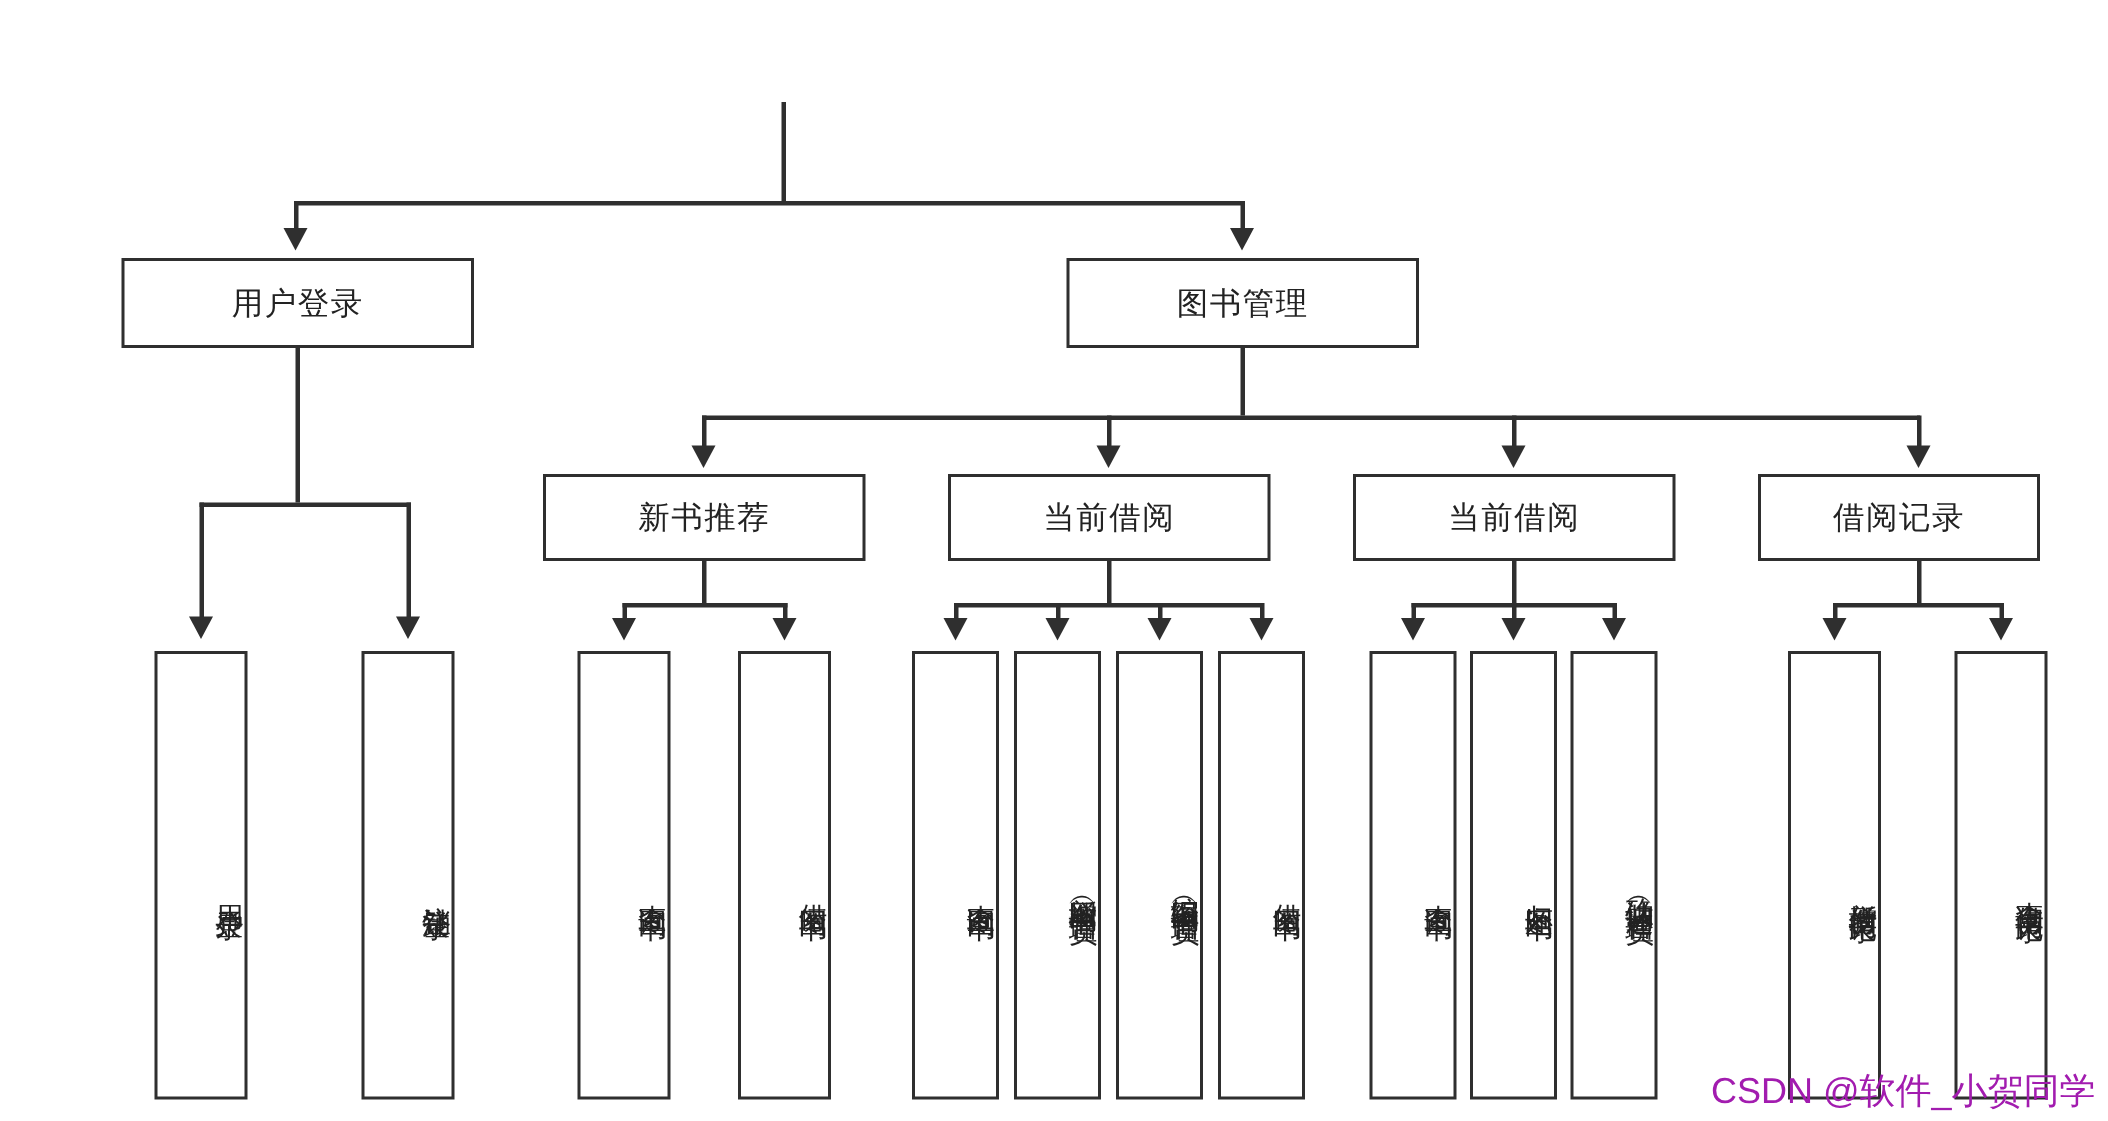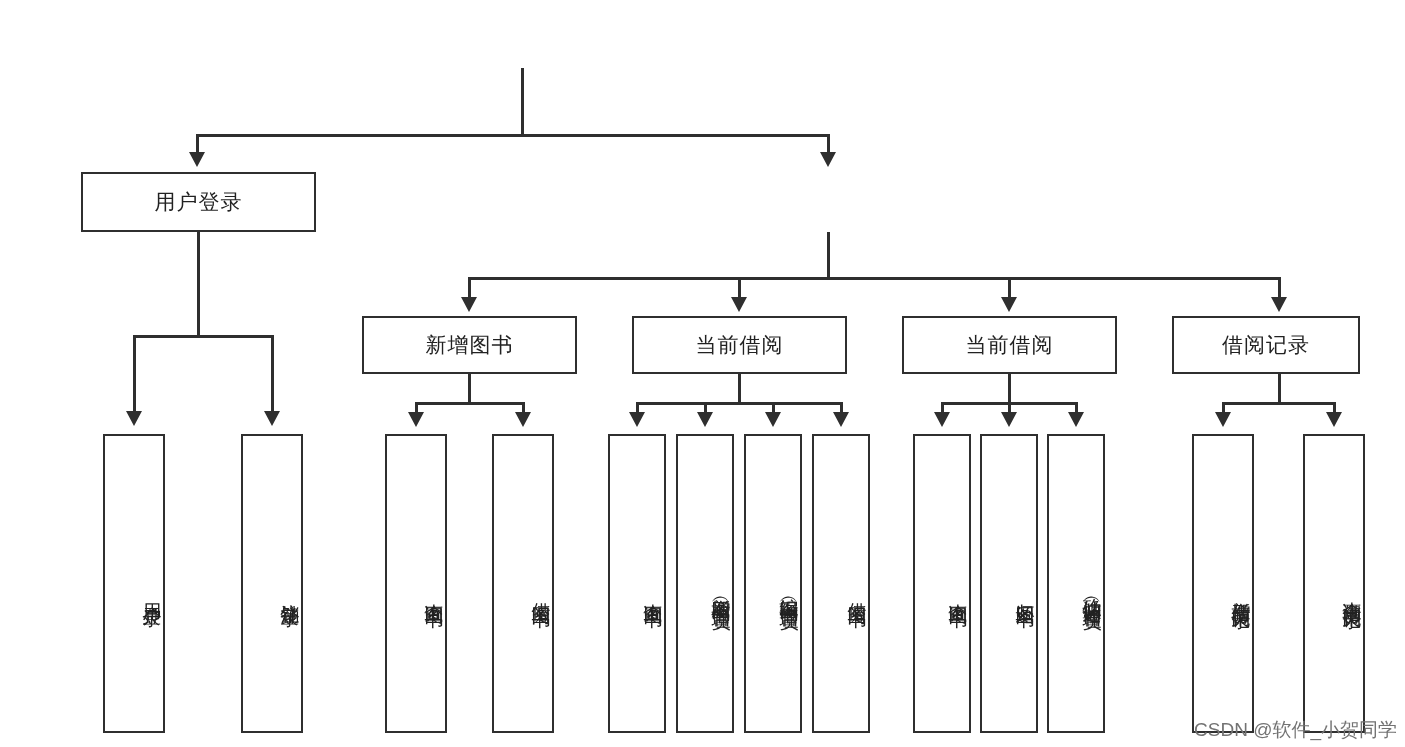--- a/index.html
+++ b/index.html
@@ -59,22 +59,22 @@
     width:0;height:0;
     border-left:8px solid transparent;
     border-right:8px solid transparent;
     border-top:15px solid #2f2f2f;
   }
   
   #watermark{
     position:absolute;
     right:8px;
     bottom:4px;
-    font-size:19px;
-    color:#737373;
+    font-size:24px;
+    color:#a21caf;
     white-space:nowrap;
     font-family:"Liberation Sans","DejaVu Sans",sans-serif;
   }
 </style>
 </head>
 <body>
 
 <div id="canvas">
 
 
@@ -82,20 +82,23 @@
 
   <div class="ln h" style="left:196px;top:134px;width:634px;height:3px;"></div>
 
   <div class="ln v" style="left:196px;top:134px;width:3px;height:20px;"></div>
   <div class="arrow" style="left:189px;top:152px;"></div>
   <div class="ln v" style="left:827px;top:134px;width:3px;height:20px;"></div>
   <div class="arrow" style="left:820px;top:152px;"></div>
 
   <div class="node horiz" style="left:81px;top:172px;width:235px;height:60px;">
     <span>用户登录</span>
+  </div>
+  <div class="node horiz" style="left:711px;top:172px;width:235px;height:60px;">
+    <span>图书管理</span>
   </div>
 
   <div class="ln v" style="left:197px;top:232px;width:3px;height:103px;"></div>
   <div class="ln h" style="left:133px;top:335px;width:141px;height:3px;"></div>
   <div class="ln v" style="left:133px;top:335px;width:3px;height:78px;"></div>
   <div class="arrow" style="left:126px;top:411px;"></div>
   <div class="ln v" style="left:271px;top:335px;width:3px;height:78px;"></div>
   <div class="arrow" style="left:264px;top:411px;"></div>
 
   <div class="ln v" style="left:827px;top:232px;width:3px;height:45px;"></div>
@@ -103,21 +106,21 @@
   <div class="ln v" style="left:468px;top:277px;width:3px;height:22px;"></div>
   <div class="arrow" style="left:461px;top:297px;"></div>
   <div class="ln v" style="left:738px;top:277px;width:3px;height:22px;"></div>
   <div class="arrow" style="left:731px;top:297px;"></div>
   <div class="ln v" style="left:1008px;top:277px;width:3px;height:22px;"></div>
   <div class="arrow" style="left:1001px;top:297px;"></div>
   <div class="ln v" style="left:1278px;top:277px;width:3px;height:22px;"></div>
   <div class="arrow" style="left:1271px;top:297px;"></div>
 
   <div class="node horiz" style="left:362px;top:316px;width:215px;height:58px;">
-    <span>新增图书</span>
+    <span>新书推荐</span>
   </div>
   <div class="node horiz" style="left:632px;top:316px;width:215px;height:58px;">
     <span>当前借阅</span>
   </div>
   <div class="node horiz" style="left:902px;top:316px;width:215px;height:58px;">
     <span>当前借阅</span>
   </div>
   <div class="node horiz" style="left:1172px;top:316px;width:188px;height:58px;">
     <span>借阅记录</span>
   </div>

